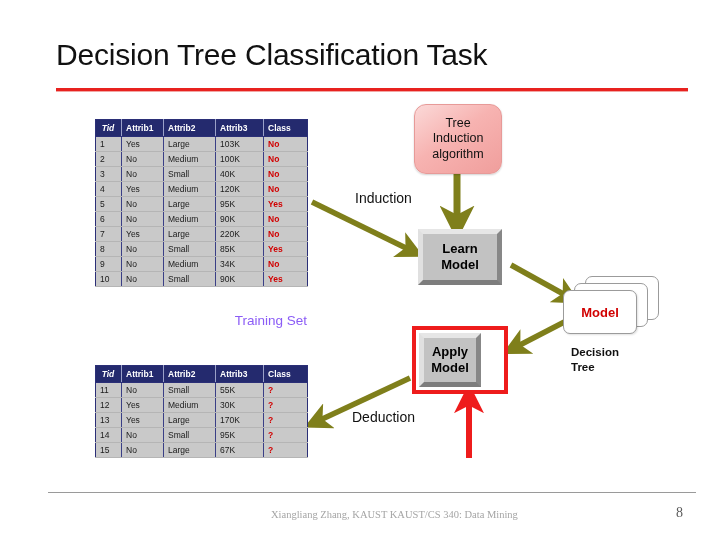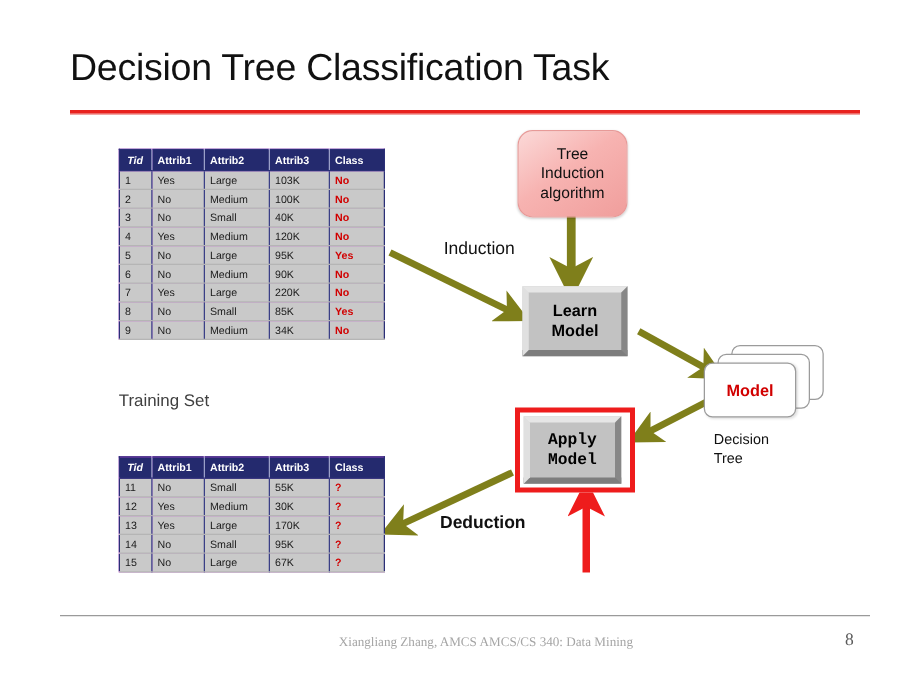--- a/index.html
+++ b/index.html
@@ -92,22 +92,22 @@
 
   .col-tid { width: 26px; }
   .col-a1  { width: 42px; }
   .col-a2  { width: 52px; }
   .col-a3  { width: 48px; }
   .col-cls { width: 44px; }
 
   .caption {
     position: absolute;
     font-size: 13.5px;
-    color: #404040;
-    text-align: left;
+    color: #8b5cf6;
+    text-align: right;
     width: 212px;
   }
   .caption.train { left: 83px; top: 313px; }
   .caption.test  { left: 83px; top: 471px; }
 
   
   .induct-box {
     position: absolute;
     left: 402px;
     top: 104px;
@@ -150,21 +150,21 @@
   }
   .apply-wrap {
     position: absolute;
     left: 400px; top: 326px;
     width: 96px; height: 68px;
     border: 4px solid #ee1c1c;
     background: #ffffff;
     box-sizing: border-box;
   }
   .bevel.apply {
-    left: 3px; top: 3px; width: 78px; height: 54px; font-family: Liberation Mono, monospace;
+    left: 3px; top: 3px; width: 62px; height: 54px;
   }
 
   
   .stack { position: absolute; left: 551px; top: 276px; width: 98px; height: 62px; }
   .stack .card {
     position: absolute;
     width: 74px; height: 44px;
     background: #ffffff;
     border: 1px solid #9b9b9b;
     border-radius: 7px;
@@ -175,34 +175,34 @@
   .stack .c1 {
     left: 0px; top: 14px;
     display: flex; align-items: center; justify-content: center;
     font-weight: bold; font-size: 13px; color: #d10000;
     box-shadow: 1px 1px 2px rgba(0,0,0,0.12);
   }
   .stack-label {
     position: absolute;
     left: 559px; top: 345px;
     font-size: 11.5px;
-    font-weight: normal;
+    font-weight: bold;
     color: #111111;
     line-height: 1.28;
   }
 
   
   .flow-label {
     position: absolute;
     font-size: 14px;
     color: #111111;
     white-space: nowrap;
   }
   .flow-label.induction { left: 343px; top: 190px; }
-  .flow-label.deduction { left: 340px; top: 409px; font-weight: bold; }
+  .flow-label.deduction { left: 340px; top: 409px; }
 
   
   .arrows {
     position: absolute;
     left: 0; top: 0;
     width: 720px; height: 540px;
     pointer-events: none;
   }
 
   
@@ -336,20 +336,27 @@
           <td>Small</td>
           <td>85K</td>
           <td class="cls">Yes</td>
         </tr>
       <tr>
           <td class="tid">9</td>
           <td>No</td>
           <td>Medium</td>
           <td>34K</td>
           <td class="cls">No</td>
+        </tr>
+      <tr>
+          <td class="tid">10</td>
+          <td>No</td>
+          <td>Small</td>
+          <td>90K</td>
+          <td class="cls">Yes</td>
         </tr>
     </tbody>
   </table>
   <div class="caption train">Training Set</div>
 
   <table class="dtable test">
     <colgroup>
       <col class="col-tid">
         <col class="col-a1">
         <col class="col-a2">
@@ -431,16 +438,16 @@
   </div>
   <div class="stack-label">
     <div>Decision</div>
     <div>Tree</div>
   </div>
 
   <div class="flow-label induction">Induction</div>
   <div class="flow-label deduction">Deduction</div>
 
   <div class="footer-rule"></div>
-  <div class="footer-text">Xiangliang Zhang, AMCS AMCS/CS 340: Data Mining</div>
+  <div class="footer-text">Xiangliang Zhang, KAUST KAUST/CS 340: Data Mining</div>
   <div class="page-number">8</div>
 
 </div>
 
 </body></html>

